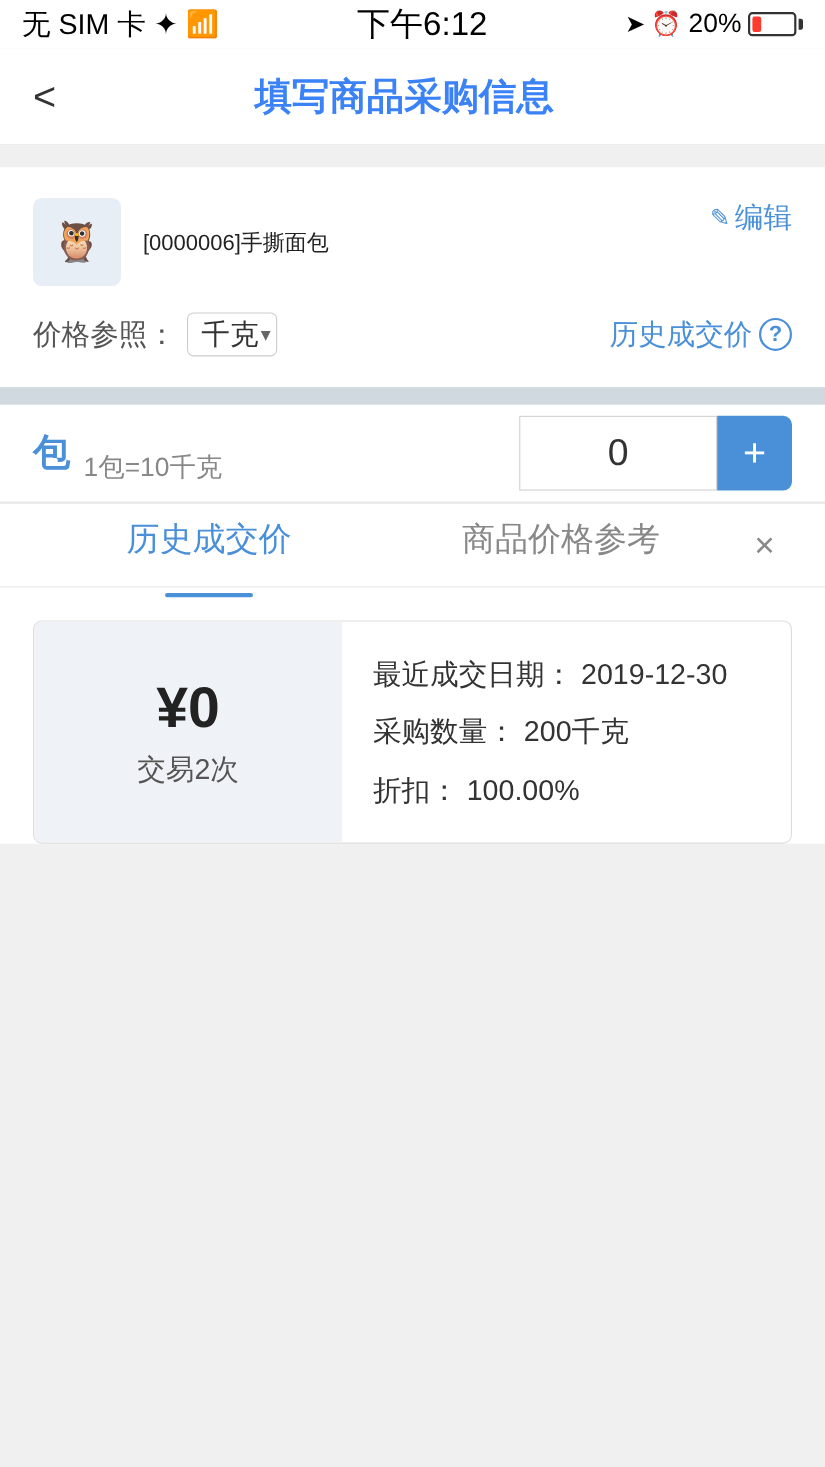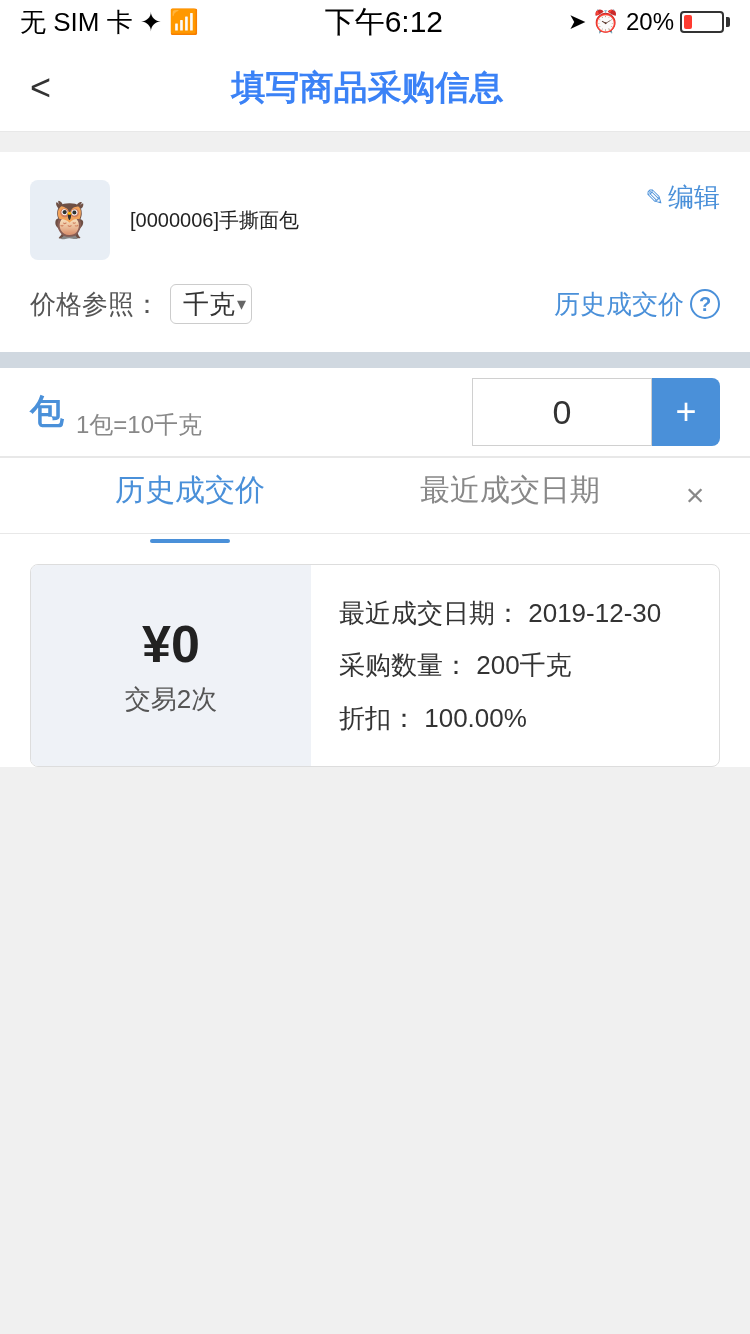--- a/index.html
+++ b/index.html
@@ -395,21 +395,21 @@
   </div>
 </div>
 
 <div class="bottom-panel">
 
   <div class="tab-bar">
     <div class="tab-item active">
       <span>历史成交价</span>
     </div>
     <div class="tab-item">
-      <span>最近成交日期</span>
+      <span>商品价格参考</span>
     </div>
     <div class="tab-close">
       <span>×</span>
     </div>
   </div>
 
   <div class="transaction-card">
     <div class="tx-left">
       <div class="tx-price">¥0</div>
       <div class="tx-times">交易2次</div>

